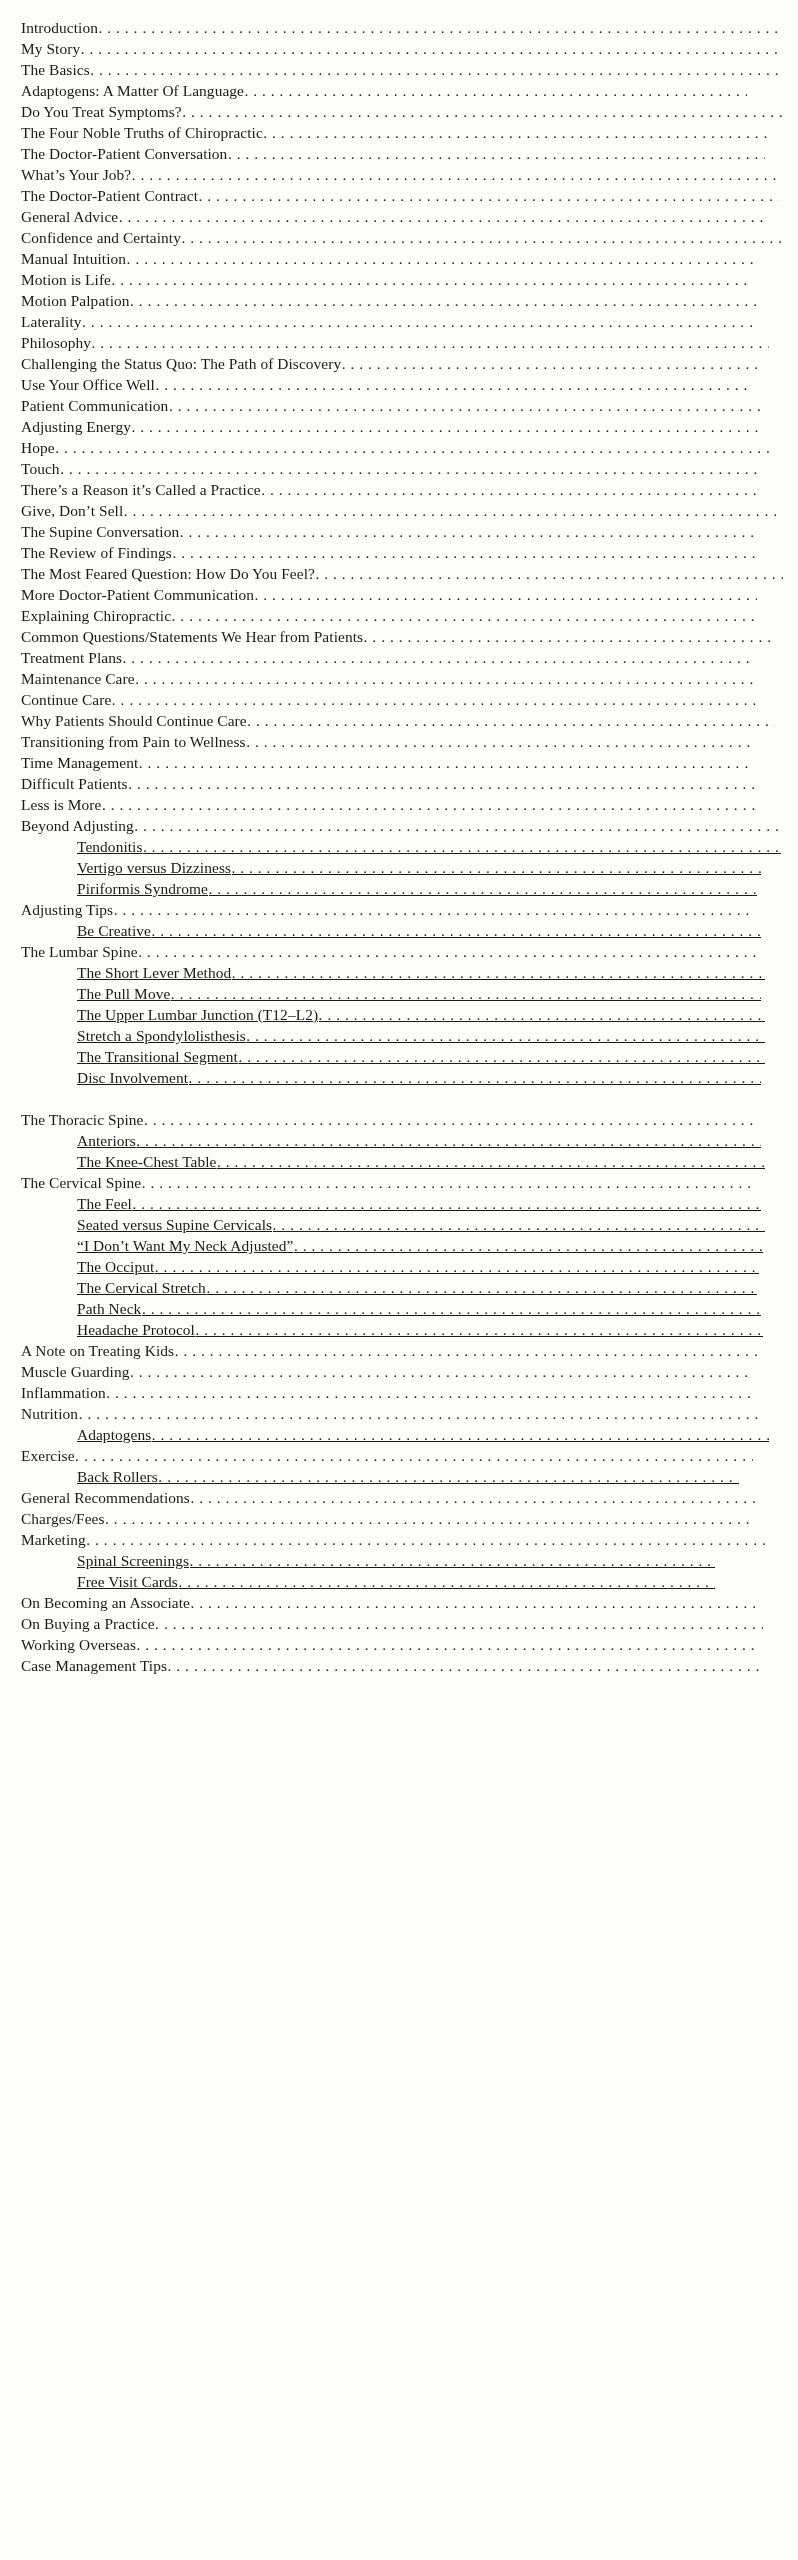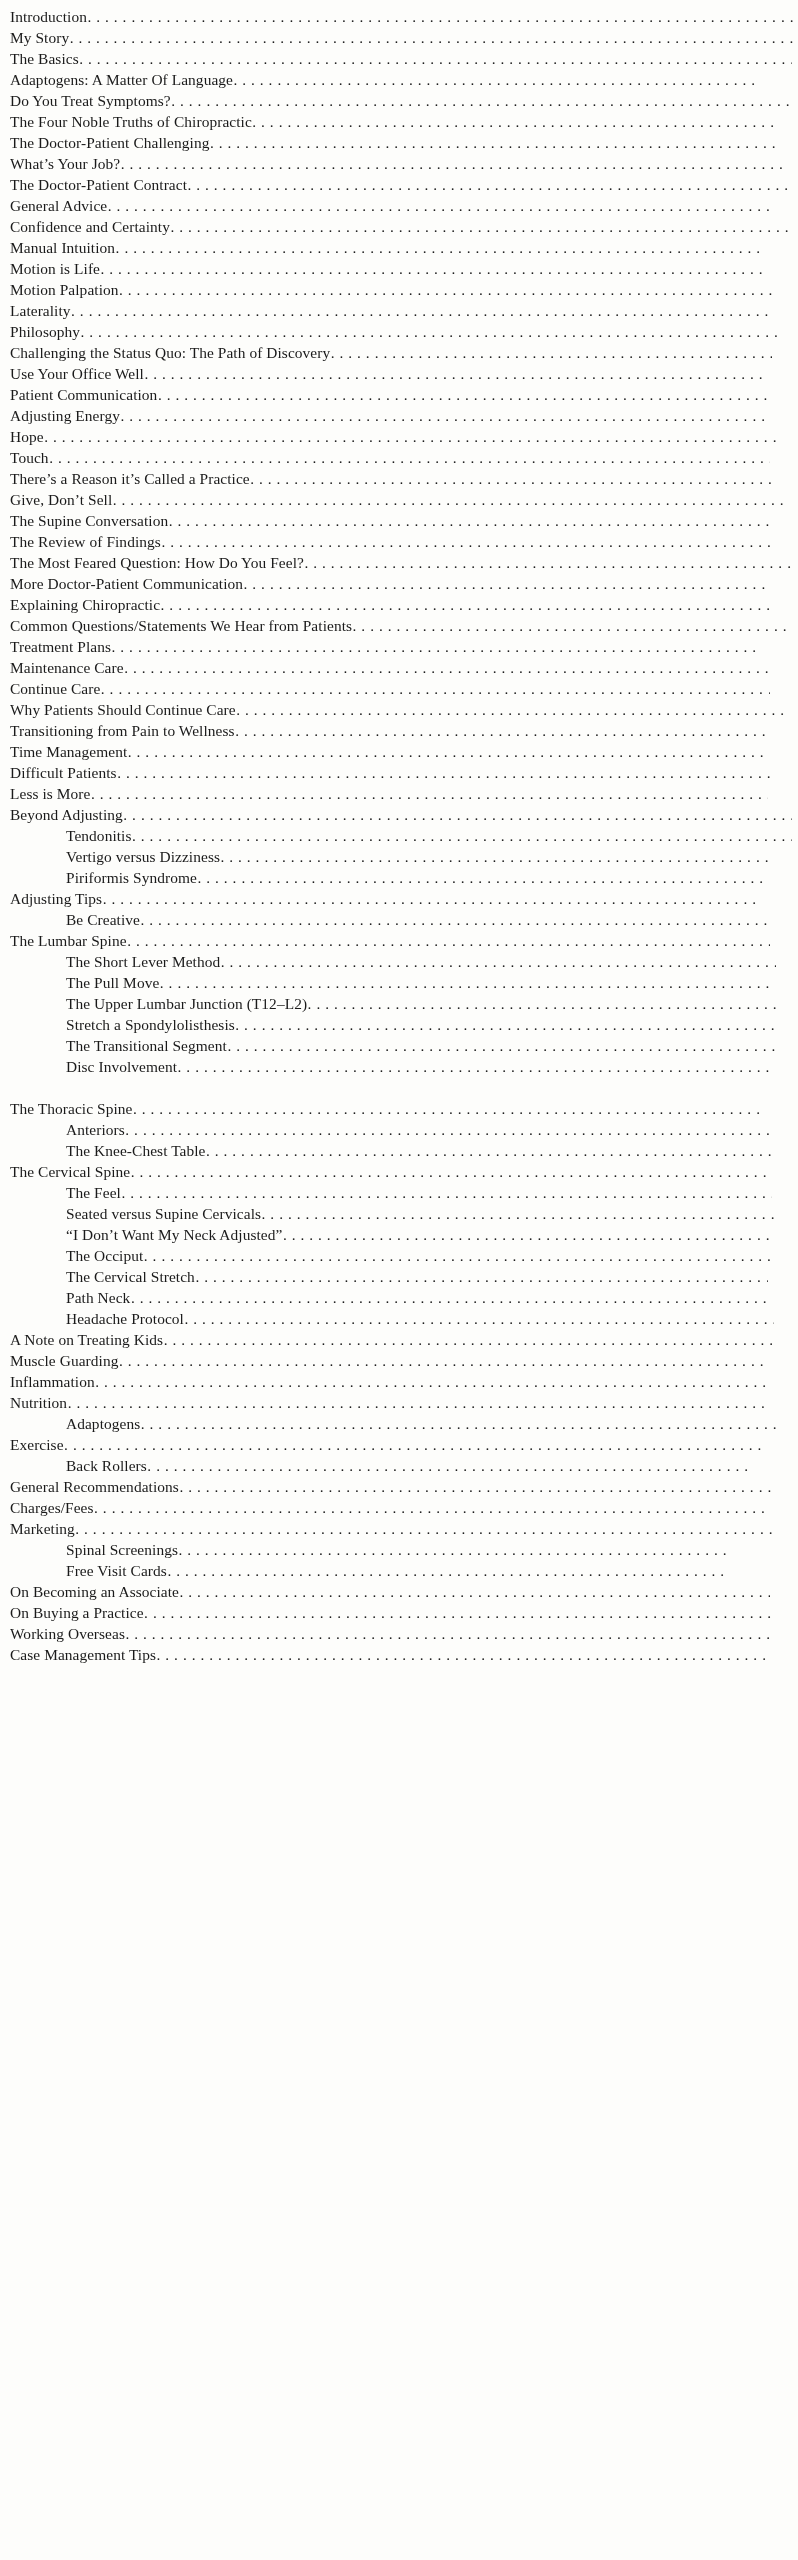--- a/index.html
+++ b/index.html
@@ -19,35 +19,36 @@
   #toc-page {
     position: relative;
     width: 798px;
     height: 2560px;
     box-sizing: border-box;
     padding: 6px 4px 0 10px;
     background: #fdfdfb;
   }
   .toc-list {
     list-style: none;
-    margin: 0;
+    margin: 11px;
     padding: 0;
   }
   .toc-entry {
     position: relative;
     display: block;
     height: 21px;
     line-height: 21px;
     font-size: 15.4px;
     white-space: nowrap;
     overflow: hidden;
     letter-spacing: 0.005em;
   }
   .toc-entry.level-2 {
     padding-left: 56px;
+    text-decoration: underline;
   }
   .toc-entry.spacer {
     height: 21px;
   }
   .toc-entry .entry-inner {
     display: flex;
     align-items: baseline;
     width: 100%;
   }
   .entry-title {
@@ -111,21 +112,21 @@
         </span>
       </div>
       <div class="toc-entry">
         <span class="entry-inner">
           <span class="entry-title">The Four Noble Truths of Chiropractic</span>
           <span class="entry-leader">. . . . . . . . . . . . . . . . . . . . . . . . . . . . . . . . . . . . . . . . . . . . . . . . . . . . . . . . . . . . . . . . . . . . . . . . . . . . . . . . . . . . . . . . . . . . . . . . . . . . . . . . . . . . . . . . . . . . . . . . . . . . . . . . . . . . . . . . . . . . . . . . . . . . . . . . . . . . . . . .<span style="position: absolute; top: 0px; bottom: 0px; right: 0px; width: 14px; background: rgb(253, 253, 251);"></span></span>
         </span>
       </div>
       <div class="toc-entry">
         <span class="entry-inner">
-          <span class="entry-title">The Doctor-Patient Challenging</span>
+          <span class="entry-title">The Doctor-Patient Conversation</span>
           <span class="entry-leader">. . . . . . . . . . . . . . . . . . . . . . . . . . . . . . . . . . . . . . . . . . . . . . . . . . . . . . . . . . . . . . . . . . . . . . . . . . . . . . . . . . . . . . . . . . . . . . . . . . . . . . . . . . . . . . . . . . . . . . . . . . . . . . . . . . . . . . . . . . . . . . . . . . . . . . . . . . . . . . . .<span style="position: absolute; top: 0px; bottom: 0px; right: 0px; width: 18px; background: rgb(253, 253, 251);"></span></span>
         </span>
       </div>
       <div class="toc-entry">
         <span class="entry-inner">
           <span class="entry-title">What’s Your Job?</span>
           <span class="entry-leader">. . . . . . . . . . . . . . . . . . . . . . . . . . . . . . . . . . . . . . . . . . . . . . . . . . . . . . . . . . . . . . . . . . . . . . . . . . . . . . . . . . . . . . . . . . . . . . . . . . . . . . . . . . . . . . . . . . . . . . . . . . . . . . . . . . . . . . . . . . . . . . . . . . . . . . . . . . . . . . . .<span style="position: absolute; top: 0px; bottom: 0px; right: 0px; width: 6px; background: rgb(253, 253, 251);"></span></span>
         </span>
       </div>
       <div class="toc-entry">

